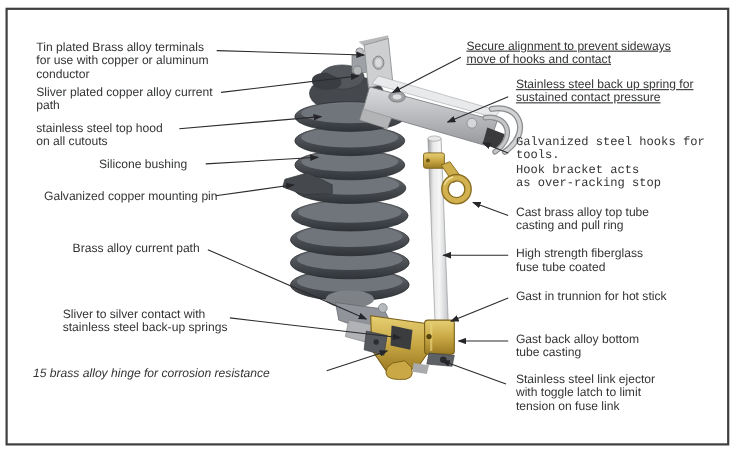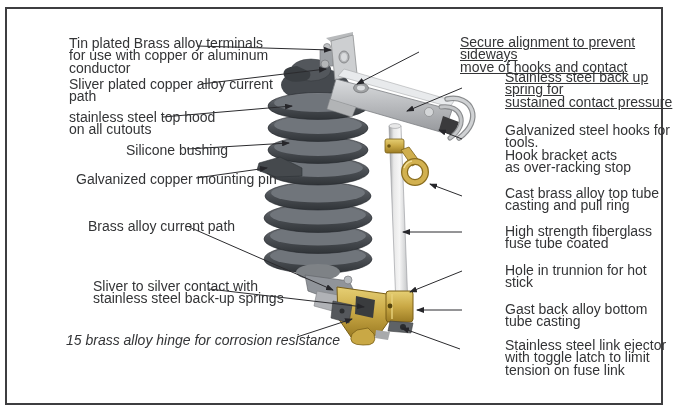--- a/index.html
+++ b/index.html
@@ -6,23 +6,22 @@
   body{
     width:674px;height:419px;position:relative;background:#ffffff;
     font-family:"Liberation Sans", sans-serif;overflow:hidden;
   }
   .frame{
     position:absolute;left:5px;top:7px;width:658px;height:398px;
     border:2px solid #3e3e40;box-sizing:border-box;background:#ffffff;
   }
   svg.fig{position:absolute;left:0;top:0;}
   .label{
-    position:absolute;font-size:14px;line-height:12.3px;color:#333436;
+    position:absolute;font-size:11px;line-height:12.3px;color:#333436;
     white-space:pre-line;
-    margin-left:36px;
   }
   .ld{stroke:#2b2b2e;stroke-width:1;}
 </style>
 </head>
 <body>
 
 <div class="frame"></div>
 
 <svg class="fig" width="674" height="419" viewBox="0 0 674 419">
   <defs>
@@ -183,34 +182,34 @@
 
 <div class="label" style="left:33px;top:37px;">Tin plated Brass alloy terminals
 for use with copper or aluminum
 conductor</div>
 <div class="label" style="left:33px;top:78px;">Sliver plated copper alloy current
 path</div>
 <div class="label" style="left:33px;top:111px;">stainless steel top hood
 on all cutouts</div>
 <div class="label" style="left:90px;top:144px;">Silicone bushing</div>
 <div class="label" style="left:40px;top:173px;">Galvanized copper mounting pin</div>
-<div class="label" style="left:52px;top:220px;">Brass alloy current path</div>
+<div class="label" style="left:66px;top:220px;">Brass alloy current path</div>
 <div class="label" style="left:57px;top:280px;">Sliver to silver contact with
 stainless steel back-up springs</div>
 <div class="label" style="left:30px;top:334px;font-style:italic;">15 brass alloy hinge for corrosion resistance</div>
 
 <div class="label" style="left:424px;top:36px;text-decoration:underline;">Secure alignment to prevent sideways
 move of hooks and contact</div>
 <div class="label" style="left:469px;top:71px;text-decoration:underline;">Stainless steel back up spring for
 sustained contact pressure</div>
-<div class="label" style="left:469px;top:124px;">Galvanized steel hooks for tools.
+<div class="label" style="left:469px;top:124px;font-family:Liberation Mono, monospace;">Galvanized steel hooks for tools.
 Hook bracket acts
 as over-racking stop</div>
 <div class="label" style="left:469px;top:187px;">Cast brass alloy top tube
 casting and pull ring</div>
 <div class="label" style="left:469px;top:225px;">High strength fiberglass
 fuse tube coated</div>
-<div class="label" style="left:469px;top:264px;">Hole in trunnion for hot stick</div>
+<div class="label" style="left:469px;top:264px;">Gast in trunnion for hot stick</div>
 <div class="label" style="left:469px;top:303px;">Gast back alloy bottom
 tube casting</div>
 <div class="label" style="left:469px;top:339px;">Stainless steel link ejector
 with toggle latch to limit
 tension on fuse link</div>
 
 </body></html>

